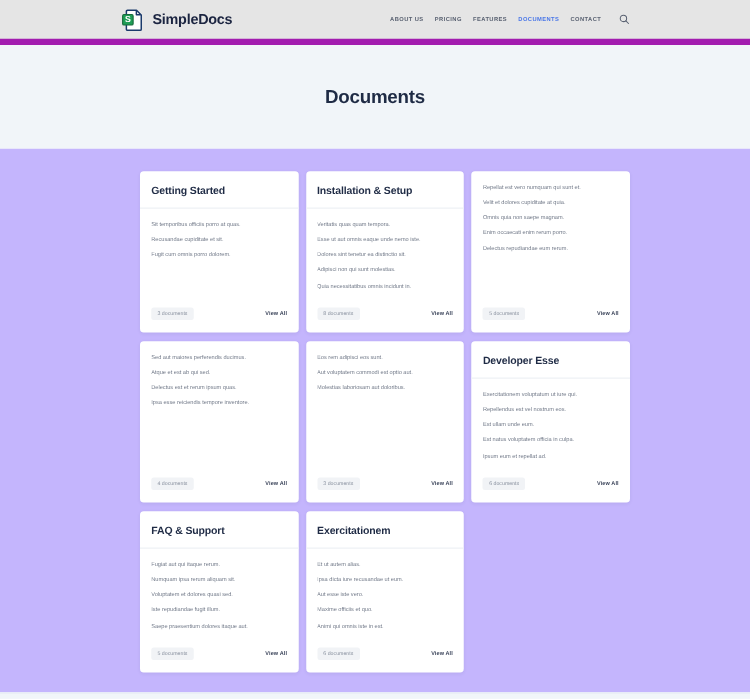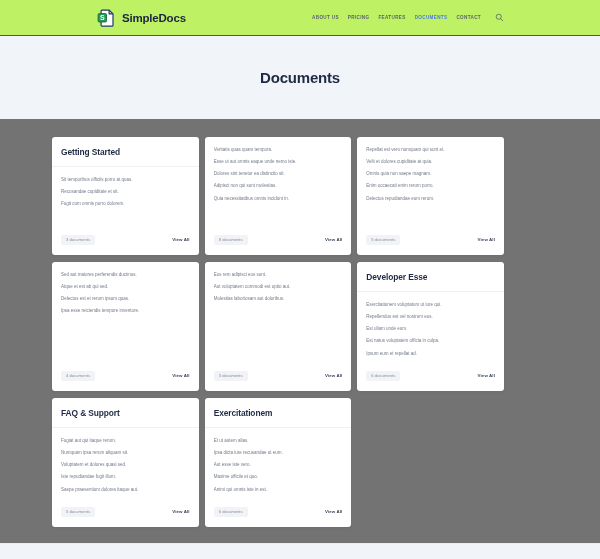--- a/index.html
+++ b/index.html
@@ -8,25 +8,25 @@
     height: 559px;
     background: #ffffff;
     font-family: "Liberation Sans", sans-serif;
     color: #2c3345;
     overflow: hidden;
   }
 
   
   .site-header {
     height: 36px;
-    background: #bef264;
+    background: #e5e5e5;
     display: flex;
     align-items: center;
     padding: 0 96px 0 96px;
-    border-bottom: 1px solid #a21caf;
+    border-bottom: 5px solid #a21caf;
   }
   .brand {
     display: flex;
     align-items: center;
     gap: 6px;
     cursor: pointer;
   }
   .brand-mark {
     position: relative;
     width: 20px;
@@ -78,22 +78,22 @@
   }
   .page-title {
     font-size: 15px;
     font-weight: bold;
     color: #1f2b45;
     letter-spacing: -0.2px;
   }
 
   
   .content {
-    background: #737373;
-    padding: 18px 96px 16px 52px;
+    background: #c4b5fd;
+    padding: 18px 96px 16px 112px;
     min-height: 411px;
   }
   .card-grid {
     display: grid;
     grid-template-columns: repeat(3, 1fr);
     gap: 7px 6px;
   }
 
   .doc-card {
     background: #ffffff;
@@ -213,20 +213,23 @@
         <div class="card-line">Recusandae cupiditate et sit.</div>
         <div class="card-line">Fugit cum omnis porro dolorem.</div>
       </div>
       <div class="card-foot">
         <span class="doc-badge">3 documents</span>
         <a class="view-all" href="#">View All</a>
       </div>
     </article>
 
     <article class="doc-card">
+      <div class="card-head">
+        <h2 class="card-title">Installation &amp; Setup</h2>
+      </div>
       <div class="card-body">
         <div class="card-line">Veritatis quas quam tempora.</div>
         <div class="card-line">Esse ut aut omnis eaque unde nemo iste.</div>
         <div class="card-line">Dolores sint tenetur ea distinctio sit.</div>
         <div class="card-line">Adipisci non qui sunt molestias.</div>
         <div class="card-line">Quia necessitatibus omnis incidunt in.</div>
       </div>
       <div class="card-foot">
         <span class="doc-badge">8 documents</span>
         <a class="view-all" href="#">View All</a>

